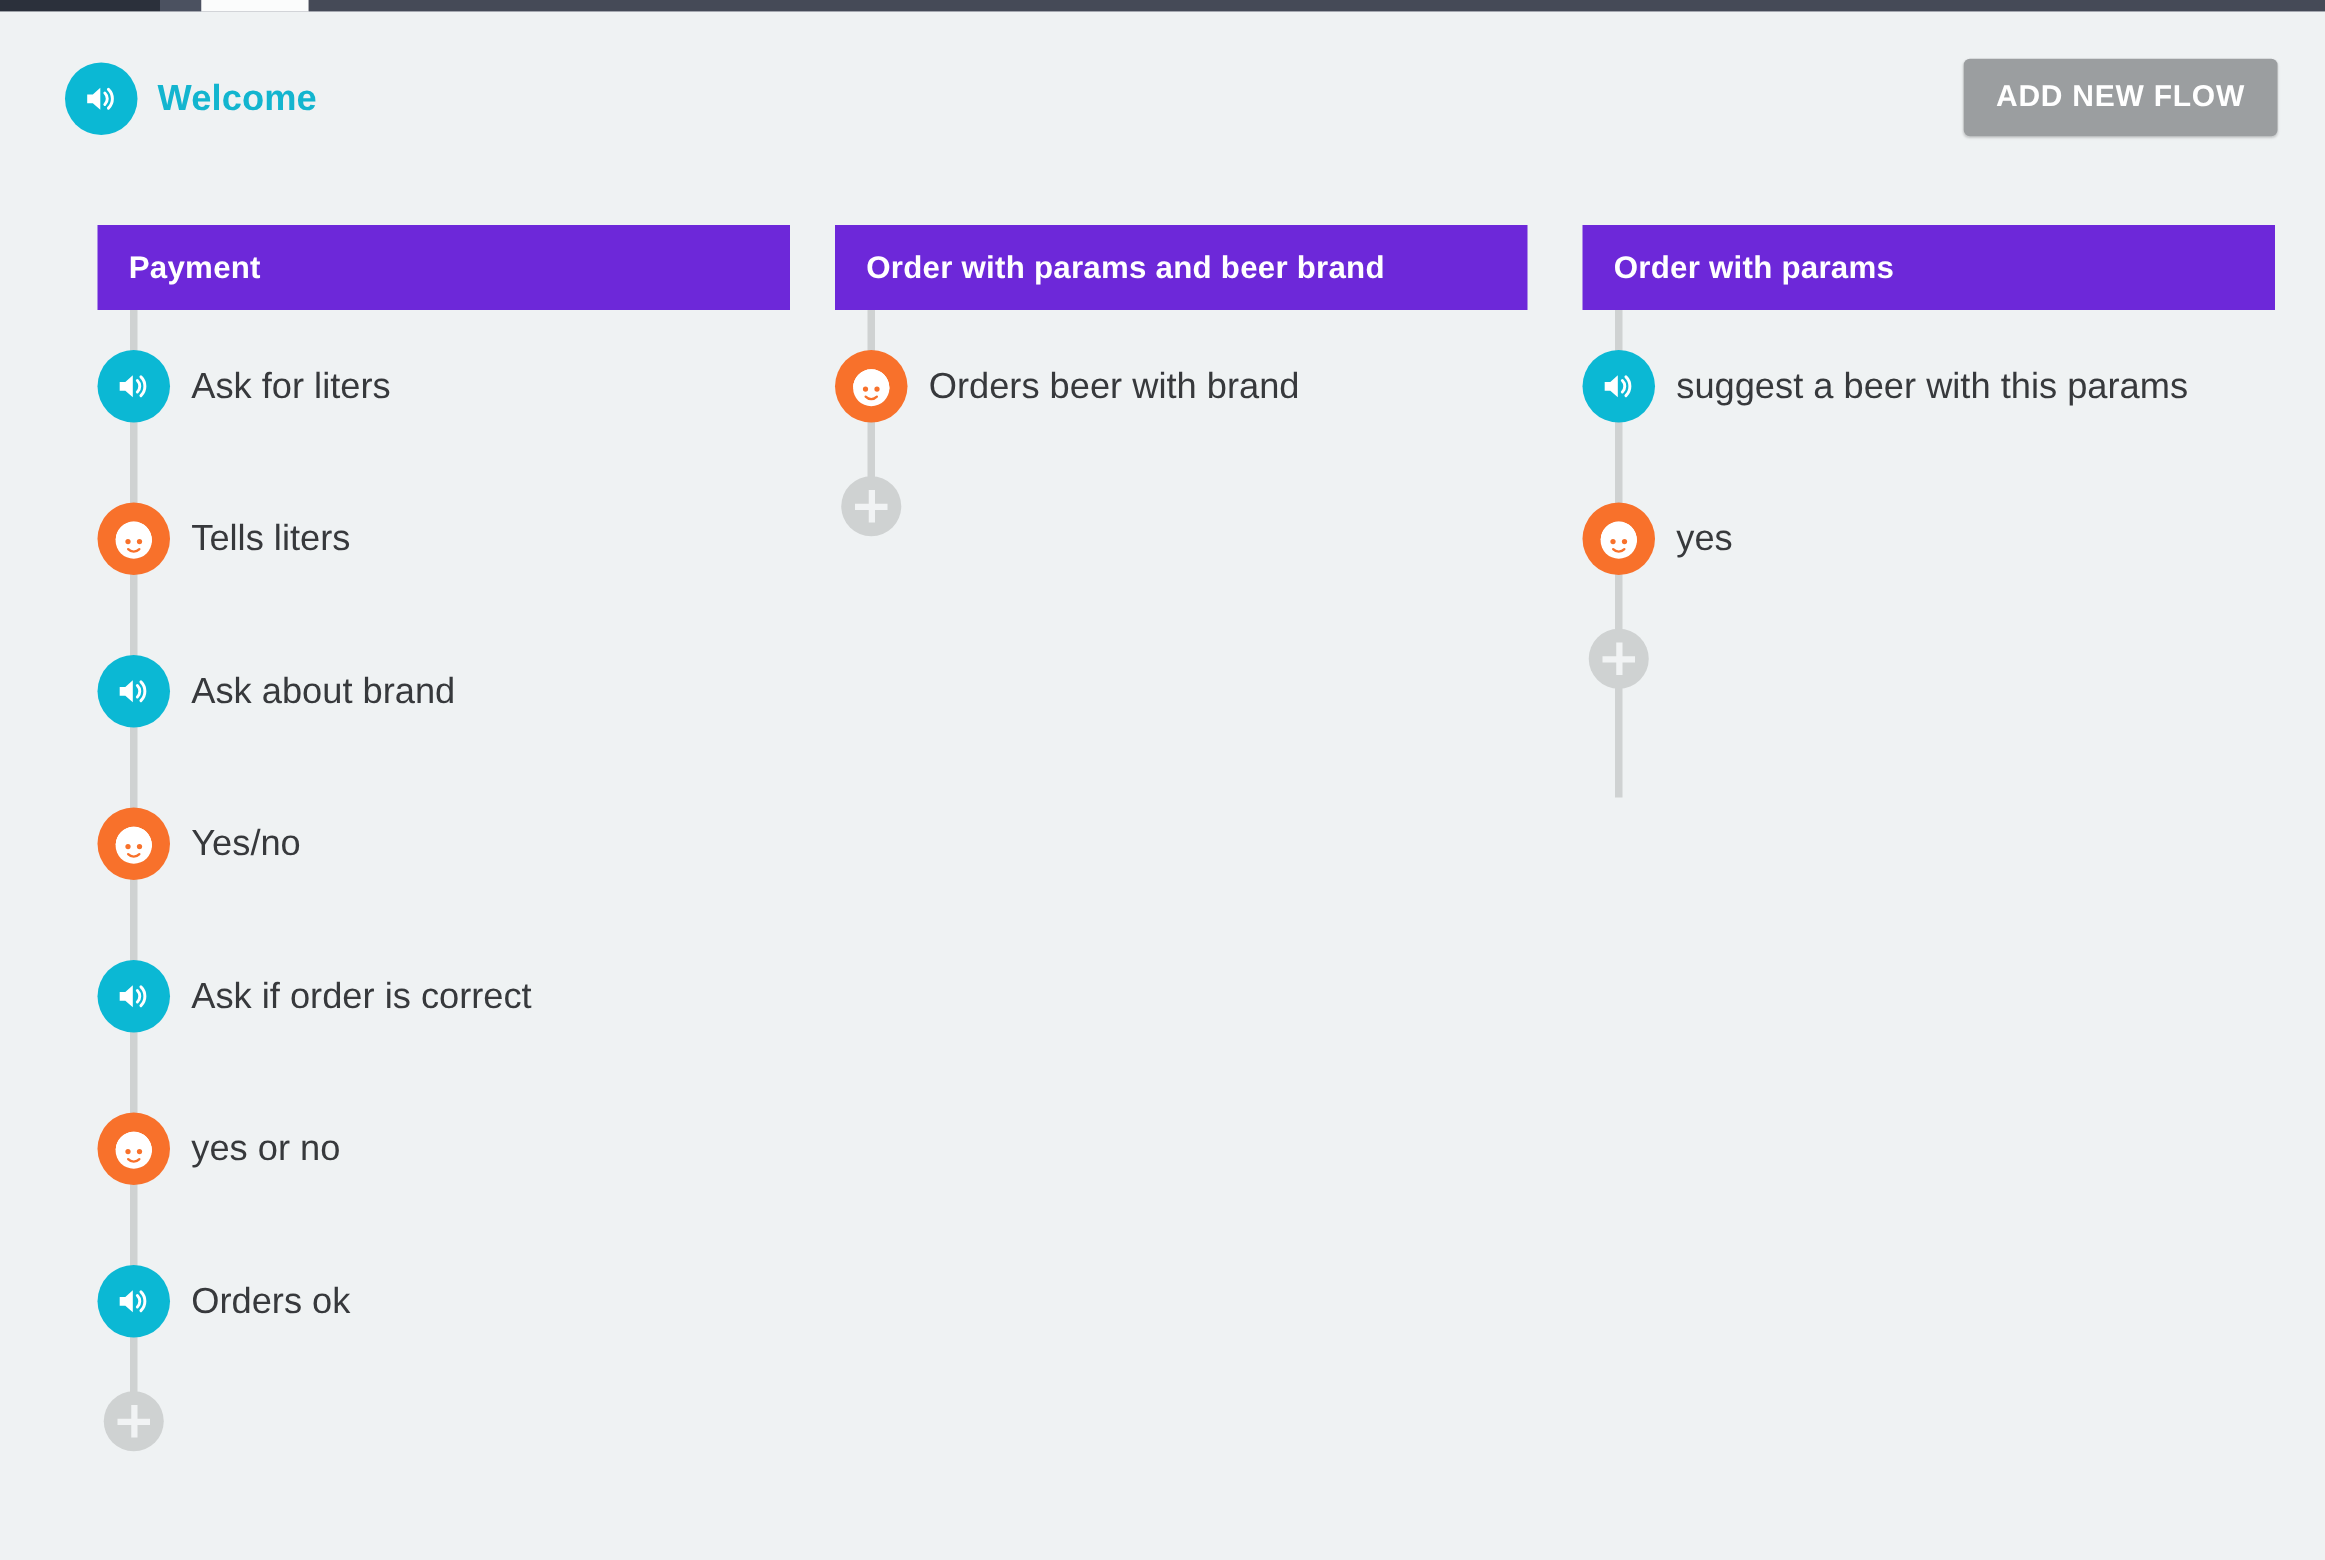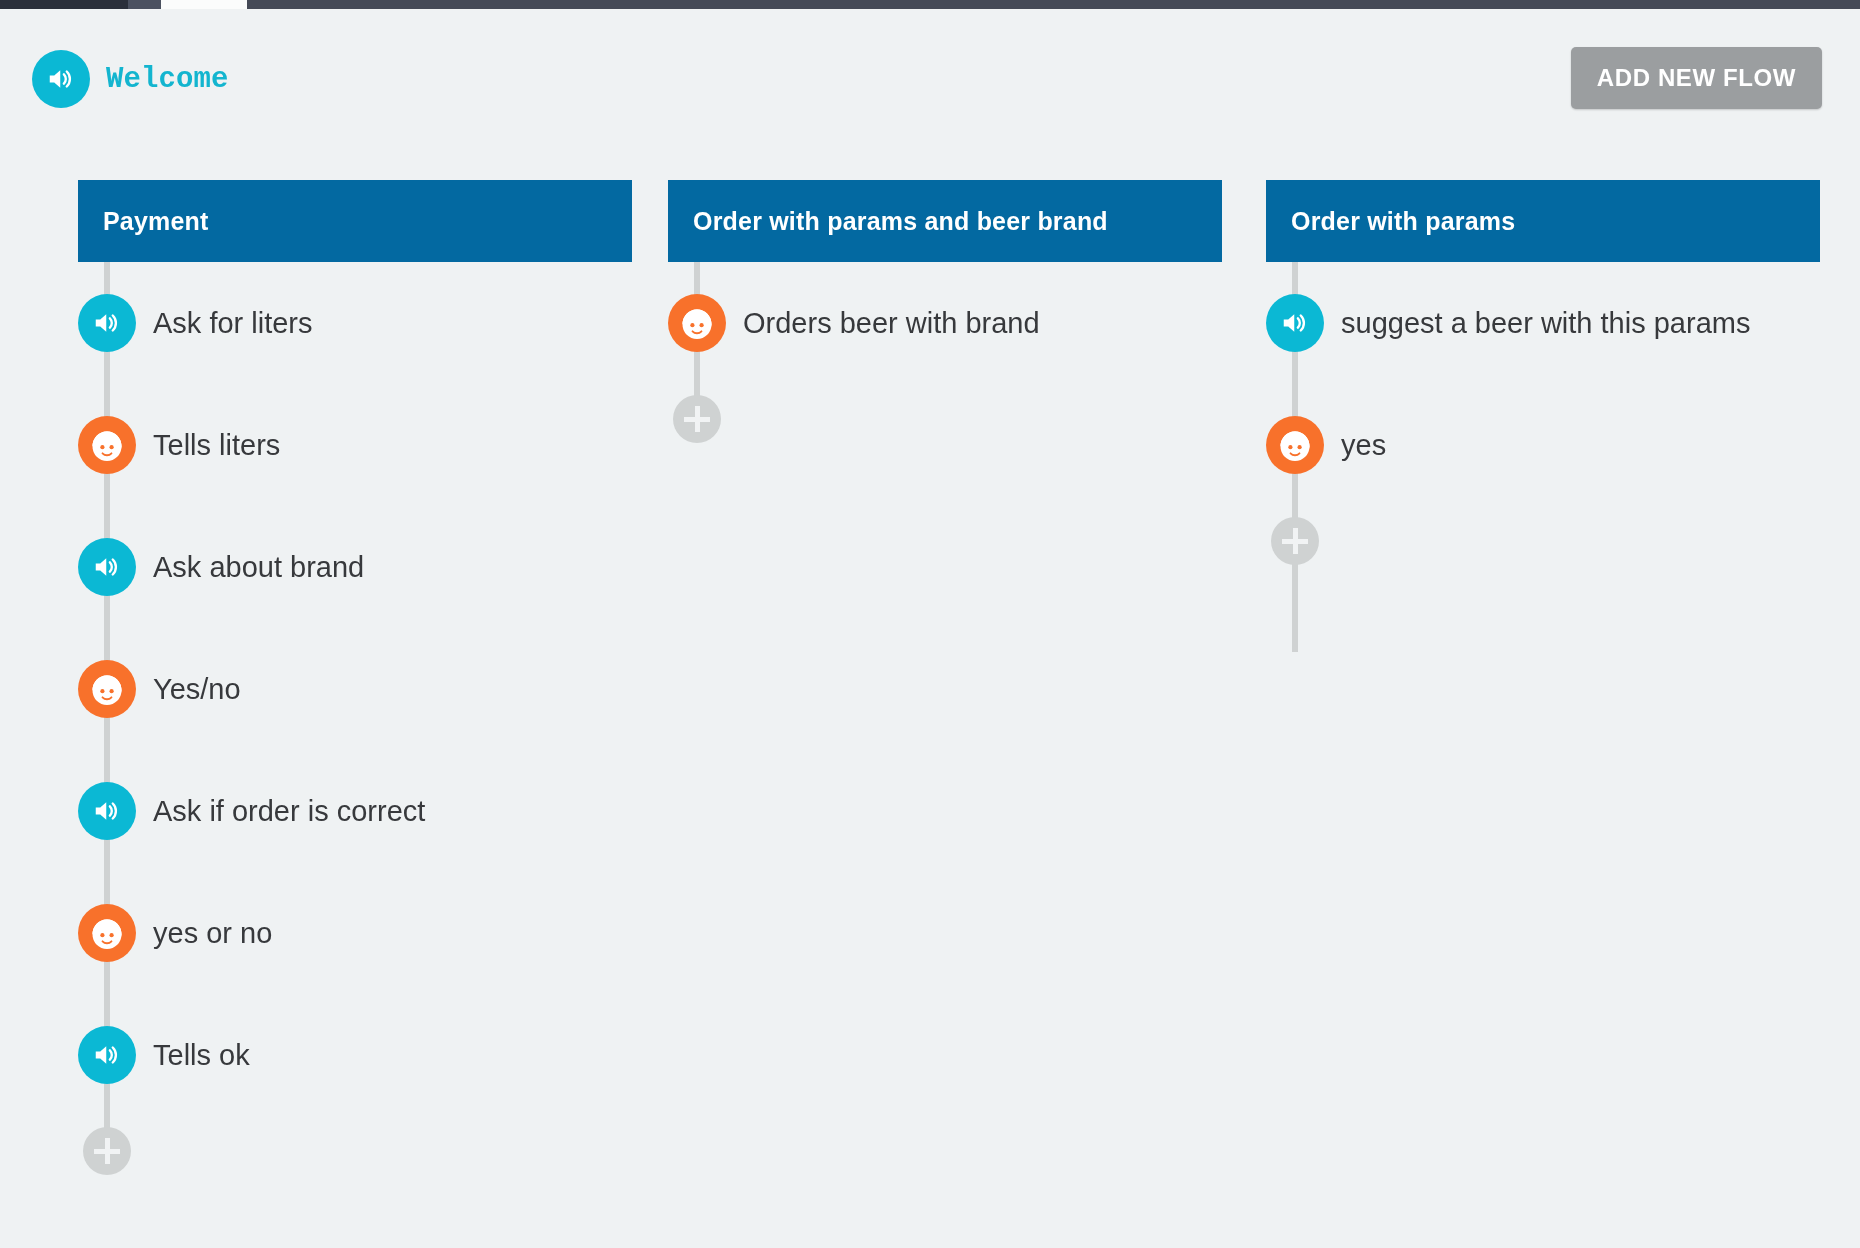--- a/index.html
+++ b/index.html
@@ -25,22 +25,22 @@
   .seg-rest   { background: #454a57; flex: 1 1 auto; }
 
   
   #page-header {
     position: absolute; top: 9px; left: 0;
     width: 1860px; height: 115px;
   }
 
   #welcome-node {
     position: absolute;
-    left: 32px; top: 41px;
-    display: flex; align-items: center; font-family: Liberation Mono, monospace;
+    left: 52px; top: 41px;
+    display: flex; align-items: center;
   }
   #welcome-node .circle {
     width: 58px; height: 58px; border-radius: 50%;
     background: #0bb8d4;
     display: flex; align-items: center; justify-content: center;
     flex: 0 0 auto;
   }
   #welcome-label {
     margin-left: 16px;
     color: #13b5cf;
@@ -75,22 +75,22 @@
   .flow-column {
     position: absolute;
     top: 0;
     width: 554px;
   }
   .flow-column.col-0 { left: 78px; }
   .flow-column.col-1 { left: 668px; }
   .flow-column.col-2 { left: 1266px; }
 
   .column-header {
-    height: 82px;
-    background: #0369a1;
+    height: 68px;
+    background: #6d28d9;
     color: #ffffff;
     display: flex; align-items: center;
     padding-left: 25px;
     font-size: 25px;
     font-weight: bold;
     letter-spacing: .2px;
     position: relative;
     z-index: 2;
   }
 
@@ -264,21 +264,21 @@
           <span class="node-label">yes or no</span>
         </div>
         <div class="flow-node">
           <span class="node-icon bot">
             <svg width="30" height="30" viewBox="0 0 24 24" aria-hidden="true">
               <path d="M3 9.2h3.6L11.4 5v14L6.6 14.8H3z" fill="#ffffff"></path>
               <path d="M14.3 8.3a5.2 5.2 0 0 1 0 7.4" stroke="#ffffff" stroke-width="1.9" fill="none" stroke-linecap="round"></path>
               <path d="M16.6 6a8.4 8.4 0 0 1 0 12" stroke="#ffffff" stroke-width="1.9" fill="none" stroke-linecap="round"></path>
             </svg>
           </span>
-          <span class="node-label">Tells ok</span>
+          <span class="node-label">Orders ok</span>
         </div>
         <div class="add-node">
           <div class="add-circle">
             <span class="plus-h"></span>
             <span class="plus-v"></span>
           </div>
         </div>
       </div>
     </div>
     <div class="flow-column col-1">

